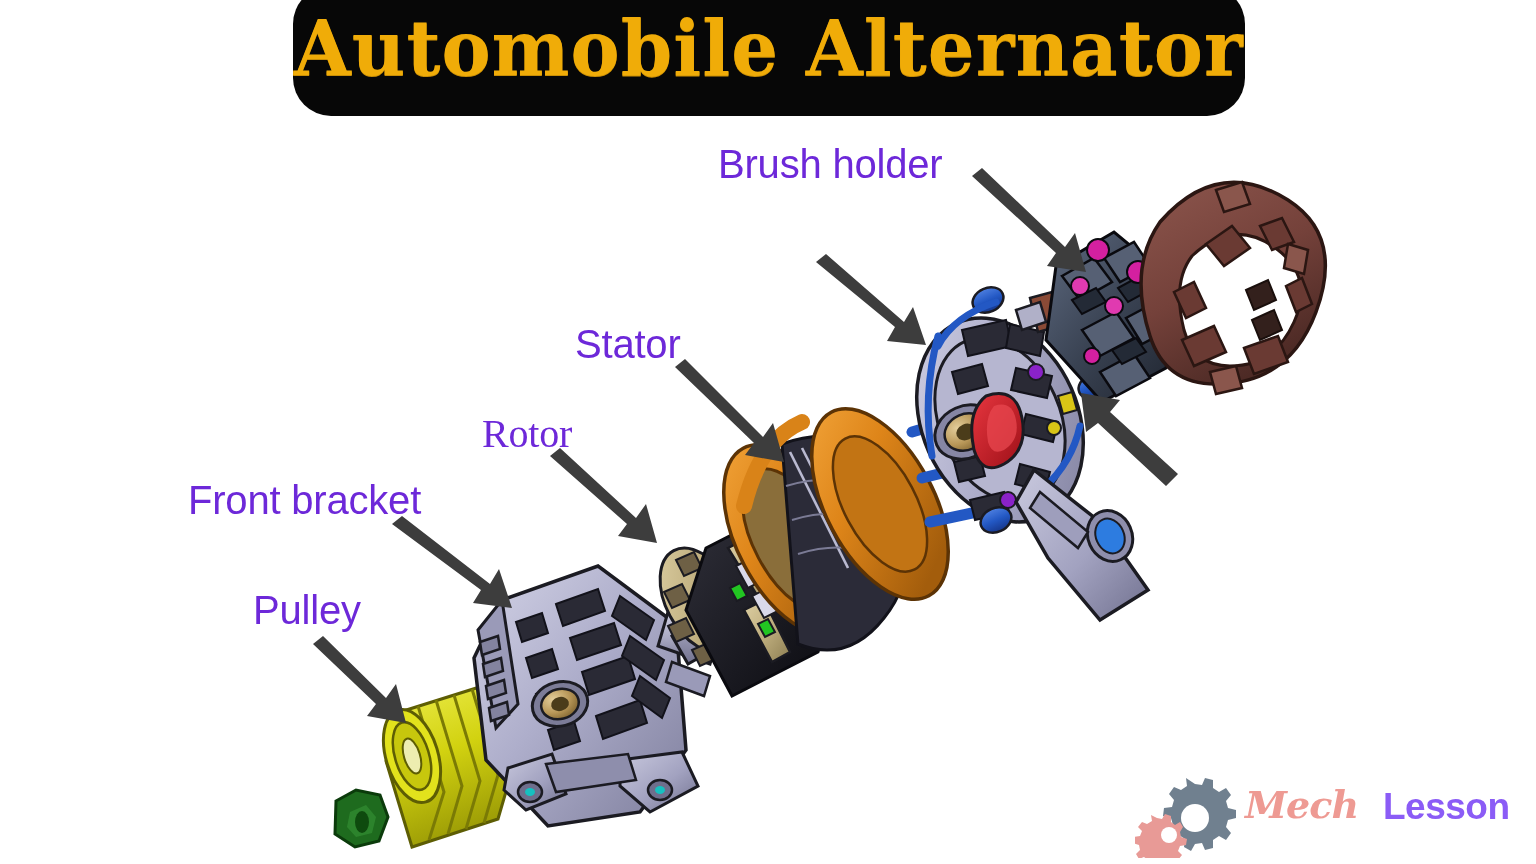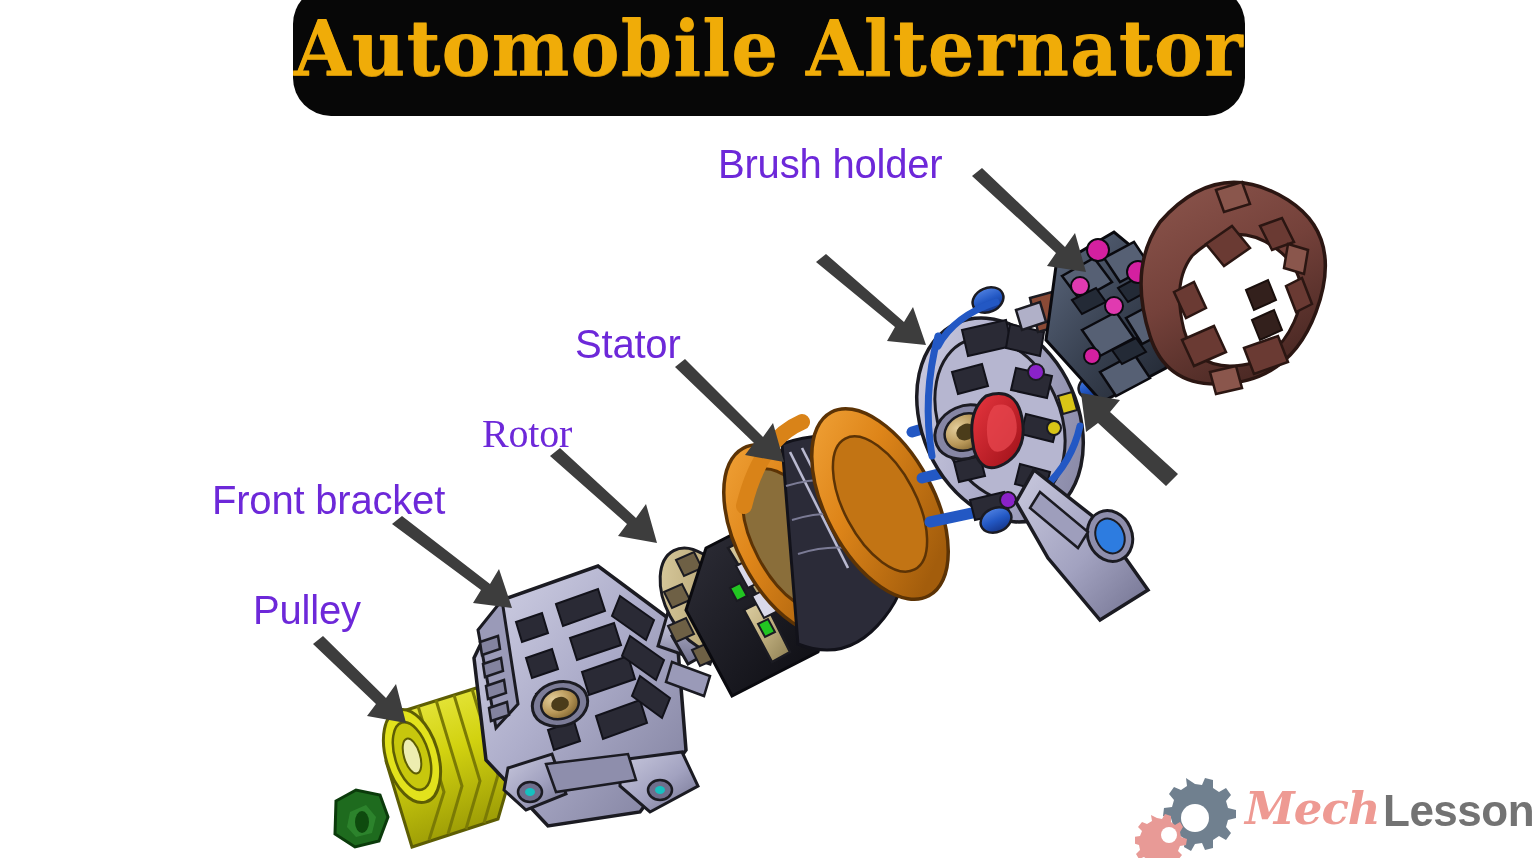--- a/index.html
+++ b/index.html
@@ -37,25 +37,25 @@
   
   #arrow-layer{position:absolute;left:0;top:0;width:1536px;height:864px;pointer-events:none;}
 
   
   #assembly{position:absolute;left:0;top:0;width:1536px;height:864px;}
 
   
   #logo{position:absolute;left:1135px;top:778px;width:400px;height:80px;}
   #logo-mech{
     font-family:"DejaVu Serif",serif;font-style:italic;font-weight:700;
-    font-size:45px;color:#EE9A93;position:absolute;left:110px;top:4px;letter-spacing:-1px;
+    font-size:38px;color:#EE9A93;position:absolute;left:110px;top:4px;letter-spacing:-1px;
   }
   #logo-lesson{
     font-family:"Liberation Sans",sans-serif;font-weight:700;
-    font-size:44px;color:#737373;position:absolute;left:248px;top:8px;letter-spacing:-0.5px;
+    font-size:37px;color:#8b5cf6;position:absolute;left:248px;top:8px;letter-spacing:-0.5px;
   }
 </style>
 </head>
 <body>
 
 <div id="stage">
 
   <div id="title-banner">
     <div id="title-text">Automobile Alternator</div>
   </div>
@@ -387,21 +387,21 @@
       <path d="M323 636 L386 698 L396 684 L406 723 L367 716 L376 704 L313 644 Z" fill="#3d3d3d"></path>
     </g>
     <g>
       <path d="M1178 474 L1110 412 L1120 400 L1081 393 L1086 432 L1098 423 L1166 486 Z" fill="#3d3d3d"></path>
     </g>
   </svg>
 
   <div class="callout" style="left:718px;top:142px;">Brush holder</div>
   <div class="callout" style="left:575px;top:322px;">Stator</div>
   <div class="callout" style="left:482px;top:410px;font-family:Liberation Serif, serif;">Rotor</div>
-  <div class="callout" style="left:212px;top:478px;">Front bracket</div>
+  <div class="callout" style="left:188px;top:478px;">Front bracket</div>
   <div class="callout" style="left:253px;top:588px;">Pulley</div>
 
   <div id="logo">
     <svg width="400" height="80" viewBox="0 0 400 80" style="position:absolute;left:0;top:0;">
 
       <g fill="#70808F">
         <path d="M60 6 l7 1 3 -7 8 2 0 8 6 4 7 -4 5 7 -5 6 2 7 8 2 0 8 -8 2 -2 7 5 6 -5 7 -7 -4 -6 4 0 8 -8 2 -3 -7 -7 1 -4 7 -7 -4 1 -8 -6 -4 -7 3 -4 -7 5 -6 -2 -7 -8 -2 1 -8 8 -1 2 -7 -5 -6 5 -7 7 3 6 -4 -1 -8 z"></path>
         <circle cx="60" cy="40" r="14" fill="#ffffff"></circle>
       </g>
 

